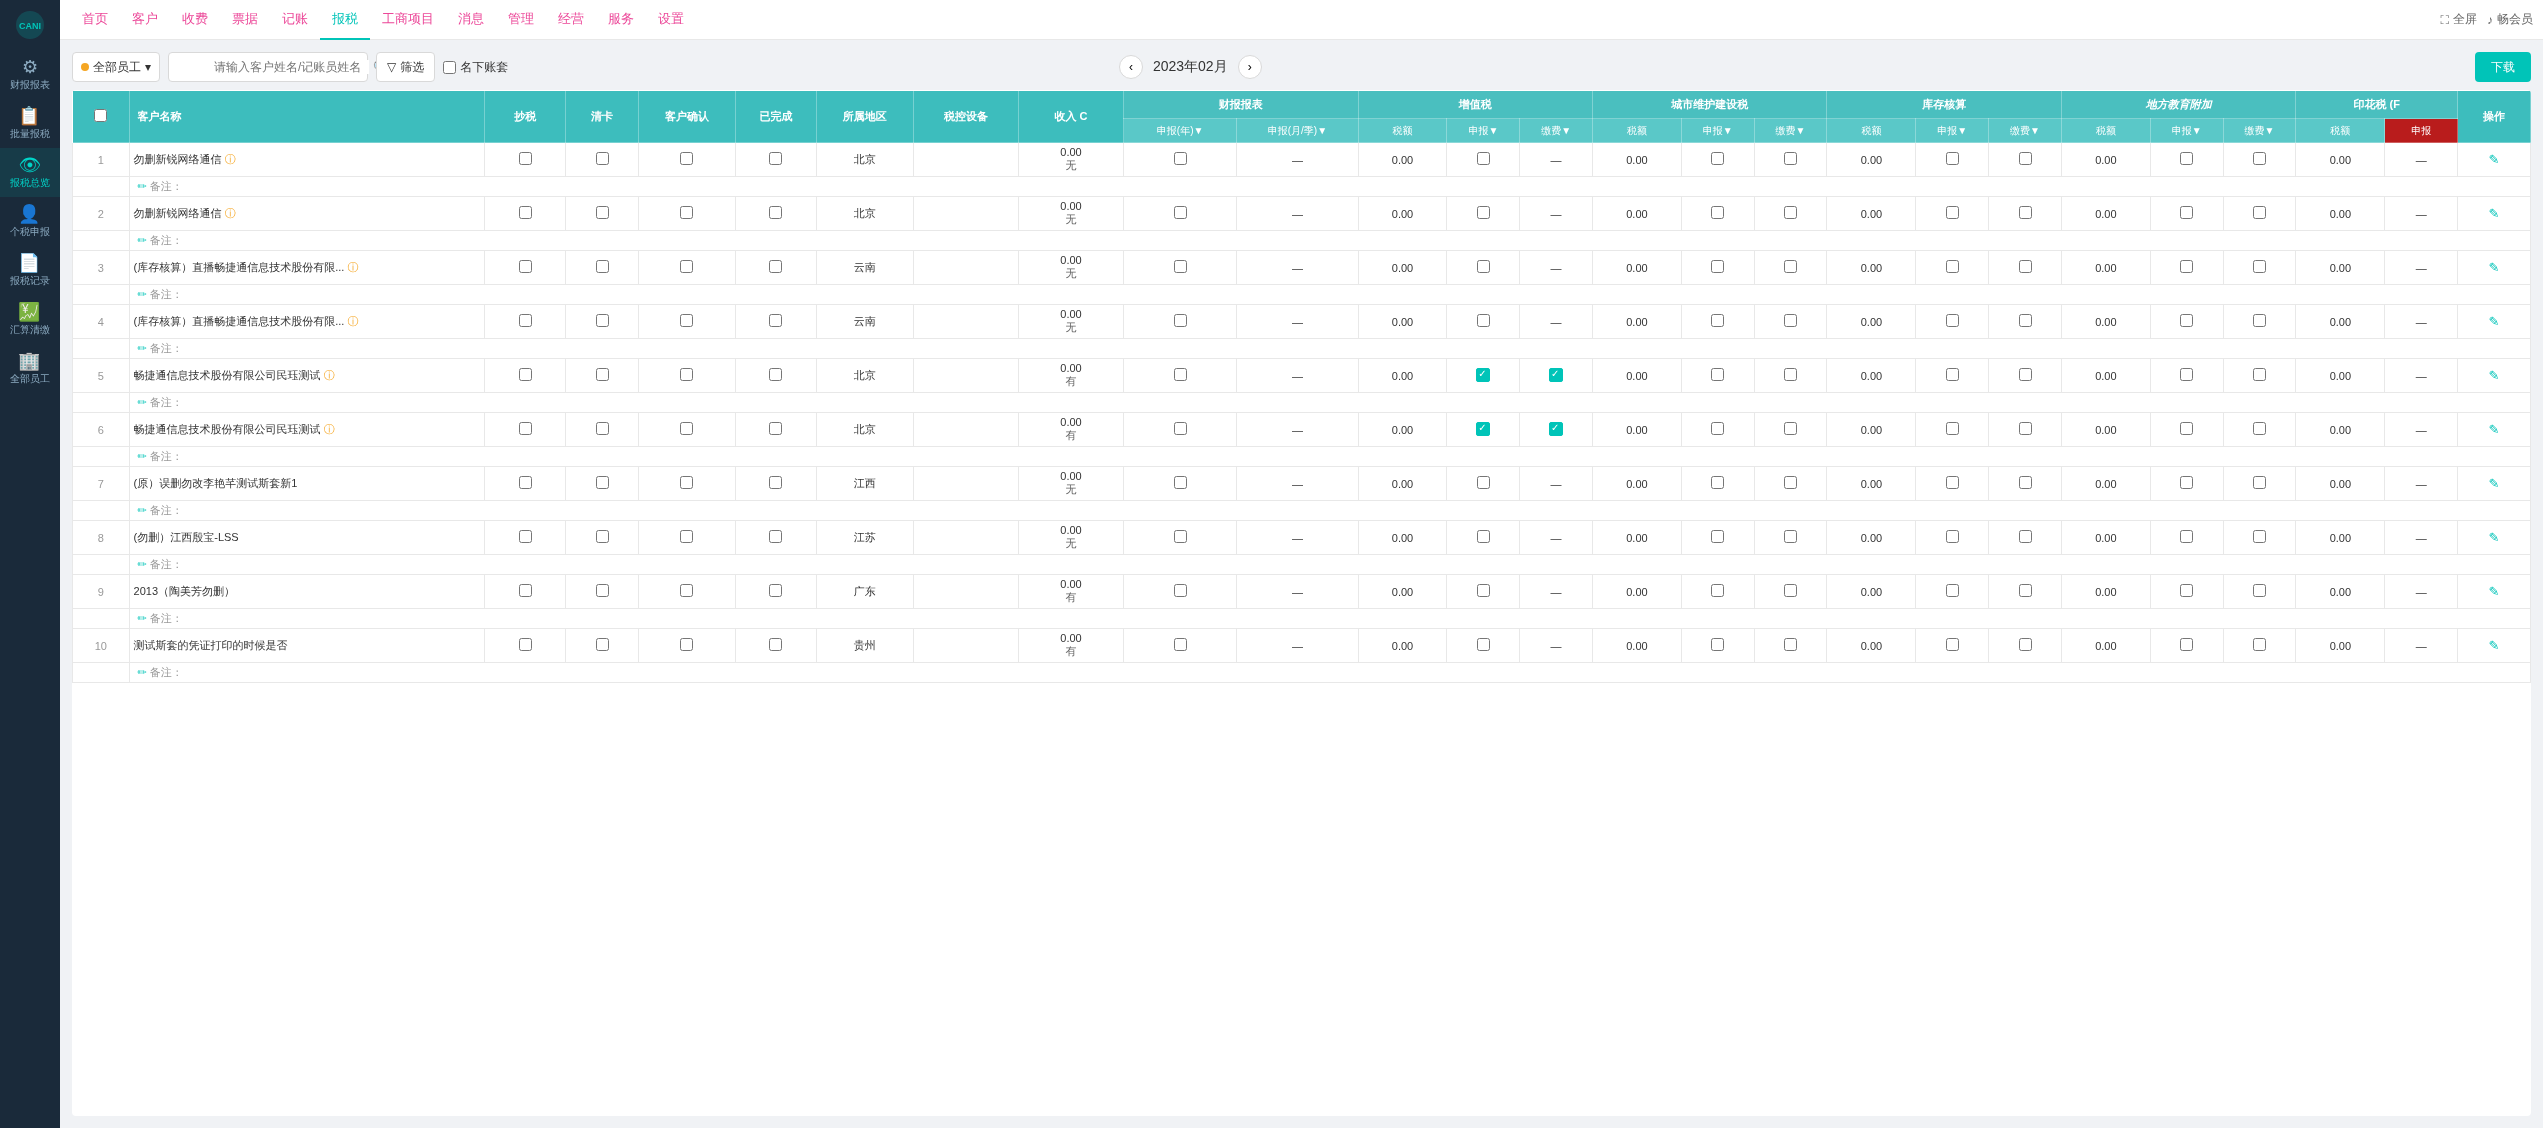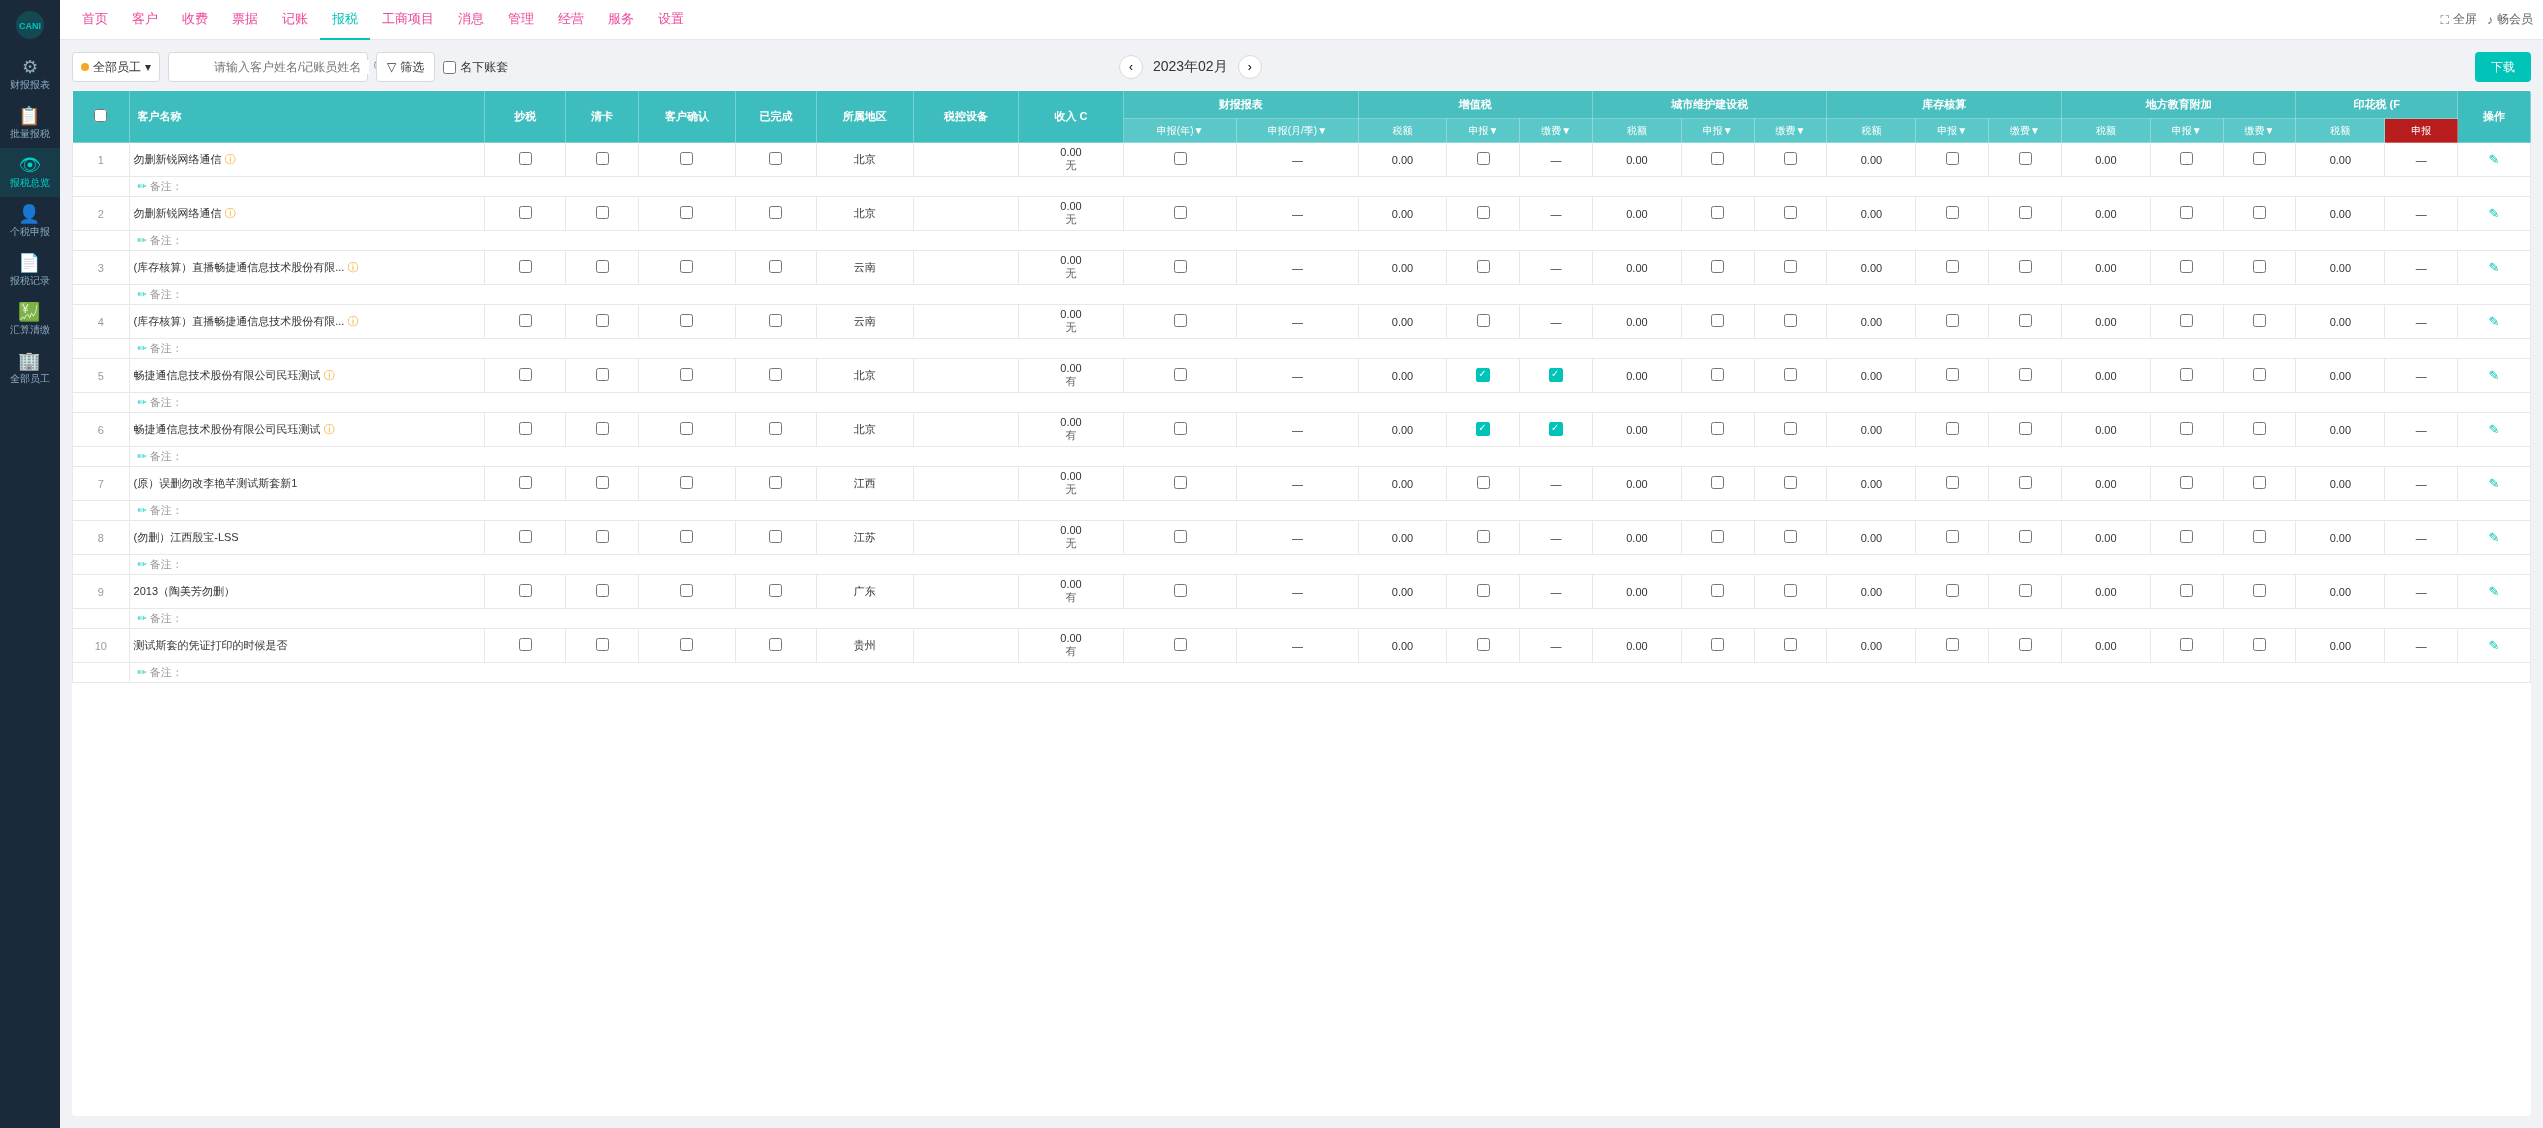--- a/index.html
+++ b/index.html
@@ -377,21 +377,21 @@
             <th rowspan="2" style="width:45px;">清卡</th>
             <th rowspan="2" style="width:60px;">客户确认</th>
             <th rowspan="2" style="width:50px;">已完成</th>
             <th rowspan="2" style="width:60px;">所属地区</th>
             <th rowspan="2" style="width:65px;">税控设备</th>
             <th rowspan="2" style="width:65px;">收入 C</th>
             <th colspan="2" style="background:#4abfbf;">财报报表</th>
             <th colspan="3" style="background:#4abfbf;">增值税</th>
             <th colspan="3" style="background:#4abfbf;">城市维护建设税</th>
             <th colspan="3" style="background:#4abfbf;">库存核算</th>
-            <th colspan="3" style="background:#4abfbf;">地方教育附加</th>
+            <th colspan="3" style="background:#4abfbf;font-style:italic;">地方教育附加</th>
             <th colspan="2" style="background:#4abfbf;">印花税 (F</th>
             <th rowspan="2" style="width:45px;">操作</th>
           </tr>
           <tr class="header-row2">
             <th style="width:70px;font-size:10px;background:#5ac8c8;">申报(年)▼</th>
             <th style="width:75px;font-size:10px;background:#5ac8c8;">申报(月/季)▼</th>
             <th style="width:55px;font-size:10px;background:#5ac8c8;">税额</th>
             <th style="width:45px;font-size:10px;background:#5ac8c8;">申报▼</th>
             <th style="width:45px;font-size:10px;background:#5ac8c8;">缴费▼</th>
             <th style="width:55px;font-size:10px;background:#5ac8c8;">税额</th>

